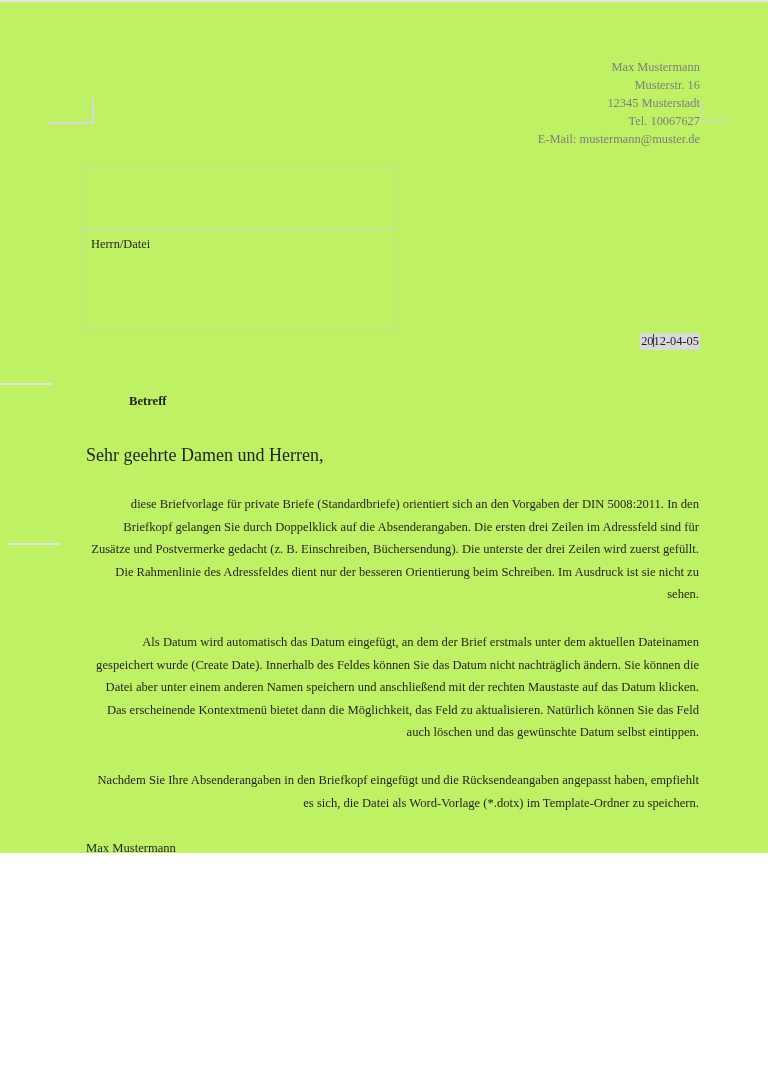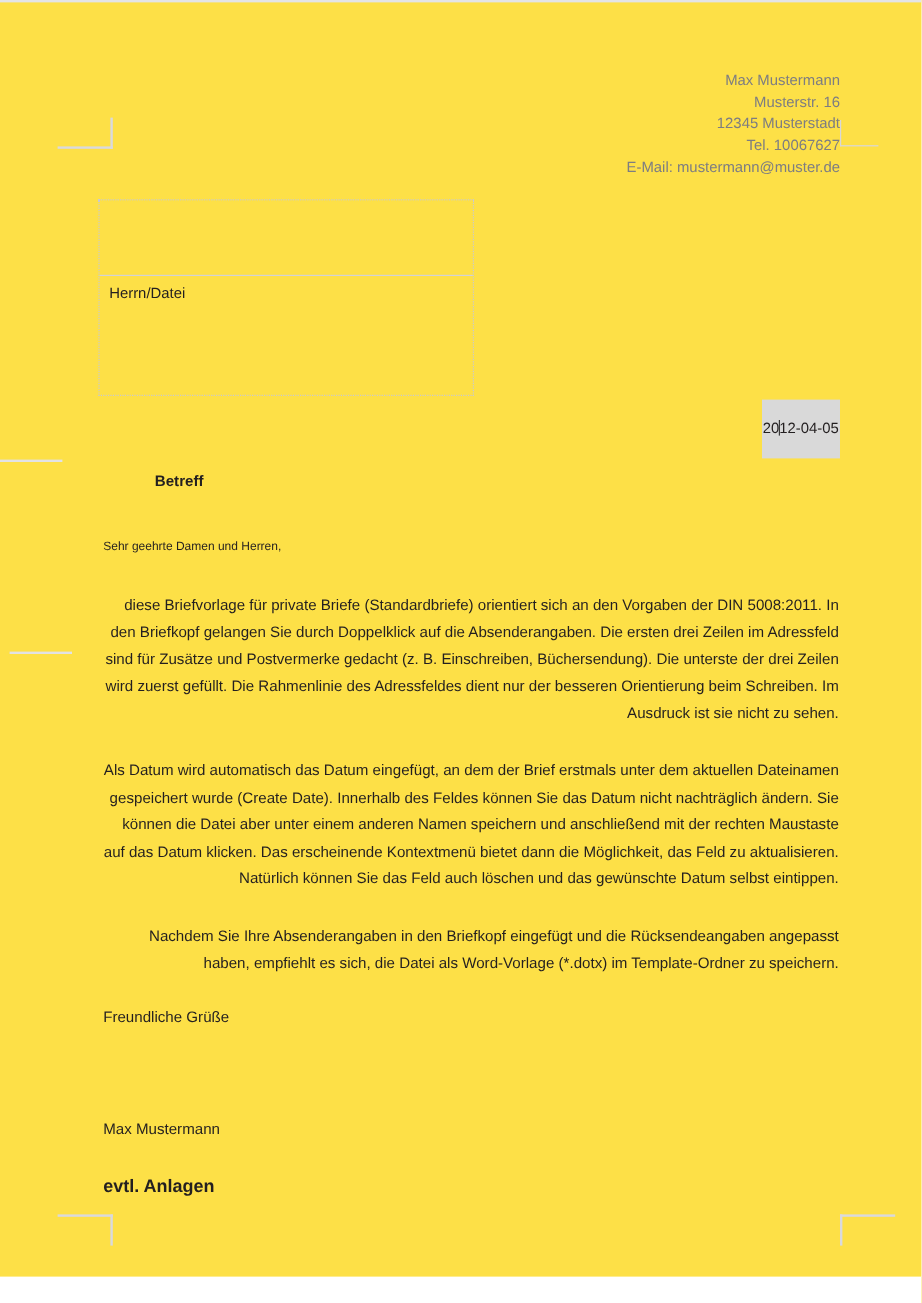--- a/index.html
+++ b/index.html
@@ -9,24 +9,25 @@
   }
   body {
     font-family: "Liberation Sans", sans-serif;
     -webkit-font-smoothing: antialiased;
   }
 
   
   #page {
     position: relative;
     width: 768px;
-    height: 1064px;
-    background: #fde047;
+    height: 853px;
+    background: #bef264;
     overflow: hidden;
     color: #231f20;
+    font-family: Liberation Serif, serif;
   }
 
   
   .page-top-rule {
     position: absolute;
     left: 0;
     top: 0;
     width: 768px;
     height: 2px;
     background: #e4e4e6;
@@ -137,21 +138,21 @@
 
   
   .date-field {
     position: absolute;
     right: 68px;
     top: 333px;
     font-size: 12.4px;
     line-height: 17px;
     color: #231f20;
     background: #d9d9d9;
-    padding: 16px 1px;
+    padding: 0 1px;
     white-space: nowrap;
   }
   .date-field .caret {
     display: inline-block;
     width: 1px;
     height: 13px;
     background: #3a3a3a;
     vertical-align: -2px;
     margin: 0 -0.5px;
   }
@@ -165,21 +166,21 @@
   }
   .subject {
     font-size: 12.6px;
     font-weight: bold;
     line-height: 18px;
     color: #231f20;
     margin: 0 0 36px 0;
     padding-left: 43px;
   }
   .salutation {
-    font-size: 10px;
+    font-size: 18px;
     line-height: 19px;
     color: #231f20;
     margin: 0 0 28px 0;
   }
   .para {
     font-size: 12.6px;
     line-height: 22.6px;
     color: #231f20;
     margin: 0 0 25px 0;
     text-align: right;
@@ -246,18 +247,17 @@
   </div>
 
   <div class="date-field"><span>20</span><span class="caret"></span><span>12-04-05</span></div>
 
   <div class="body-col">
     <p class="subject">Betreff</p>
     <p class="salutation">Sehr geehrte Damen und Herren,</p>
     <p class="para">diese Briefvorlage für private Briefe (Standardbriefe) orientiert sich an den Vorgaben der DIN 5008:2011. In den Briefkopf gelangen Sie durch Doppelklick auf die Absenderangaben. Die ersten drei Zeilen im Adressfeld sind für Zusätze und Postvermerke gedacht (z. B. Einschreiben, Büchersendung). Die unterste der drei Zeilen wird zuerst gefüllt. Die Rahmenlinie des Adressfeldes dient nur der besseren Orientierung beim Schreiben. Im Ausdruck ist sie nicht zu sehen.</p>
     <p class="para">Als Datum wird automatisch das Datum eingefügt, an dem der Brief erstmals unter dem aktuellen Dateinamen gespeichert wurde (Create Date). Innerhalb des Feldes können Sie das Datum nicht nachträglich ändern. Sie können die Datei aber unter einem anderen Namen speichern und anschließend mit der rechten Maustaste auf das Datum klicken. Das erscheinende Kontextmenü bietet dann die Möglichkeit, das Feld zu aktualisieren. Natürlich können Sie das Feld auch löschen und das gewünschte Datum selbst eintippen.</p>
     <p class="para">Nachdem Sie Ihre Absenderangaben in den Briefkopf eingefügt und die Rücksendeangaben angepasst haben, empfiehlt es sich, die Datei als Word-Vorlage (*.dotx) im Template-Ordner zu speichern.</p>
-    <p class="closing">Freundliche Grüße</p>
     <p class="signature">Max Mustermann</p>
     <p class="enclosure">evtl. Anlagen</p>
   </div>
 
 </div>
 
 </body></html>

